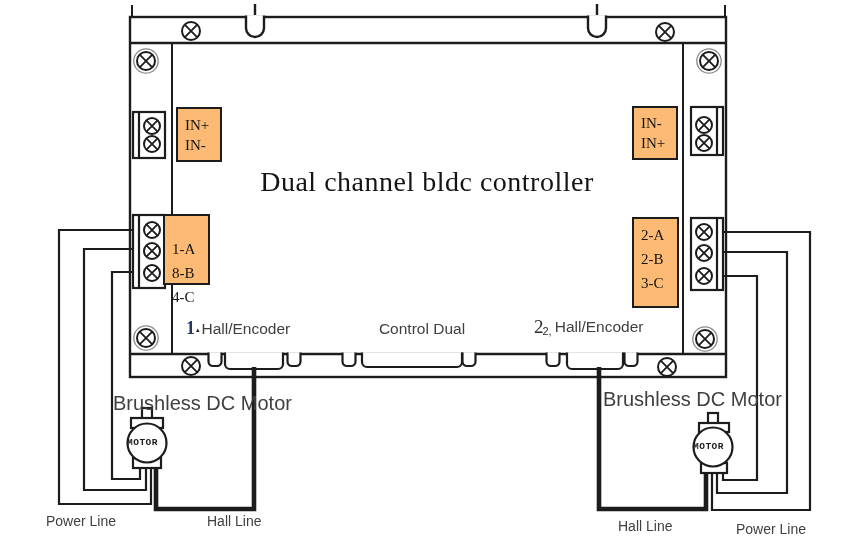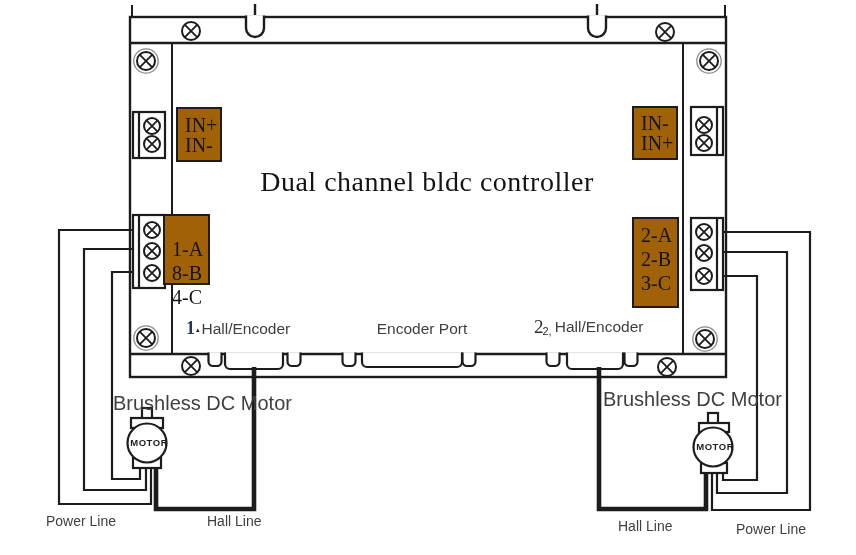--- a/index.html
+++ b/index.html
@@ -2,42 +2,42 @@
 <html style="--label-ink: #3f3f3f; --hall1-num: #1f3864;"><head>
 <meta charset="utf-8">
 <style>
   html,body{margin:0;padding:0;background:#ffffff;}
   .stage{position:relative;width:856px;height:555px;background:#ffffff;overflow:hidden;
          font-family:"Liberation Sans",sans-serif;}
   svg{position:absolute;left:0;top:0;}
   .lbl{position:absolute;white-space:nowrap;color:var(--label-ink,#3f3f3f);}
   .title{position:absolute;left:227px;top:166px;width:400px;text-align:center;
          font-family:"Liberation Serif",serif;font-size:28px;color:#141414;letter-spacing:.5px;}
-  .termbox{position:absolute;border:2px solid #1c1c1c;background:#a16207;box-sizing:border-box;
-           font-family:"Liberation Serif",serif;font-size:20px;color:#141414;}
+  .termbox{position:absolute;border:2px solid #1c1c1c;background:#fdba74;box-sizing:border-box;
+           font-family:"Liberation Serif",serif;font-size:15px;color:#141414;}
   .termbox div{padding-left:7px;}
   .box-in-left{left:176px;top:107px;width:46px;height:55px;padding-top:6px;line-height:20px;}
   .box-ph-left{left:163px;top:214px;width:47px;height:71px;padding-top:21px;line-height:24px;}
   .box-in-right{left:632px;top:106px;width:46px;height:54px;padding-top:5px;line-height:20px;}
   .box-ph-right{left:632px;top:217px;width:47px;height:91px;padding-top:4px;line-height:24px;}
   .port{font-size:15.5px;}
   .hall1{left:186px;top:318px;display:flex;align-items:center;}
   .hall1 .num{font-family:"Liberation Serif",serif;font-weight:bold;font-size:18px;
               color:var(--hall1-num,#1f3864);margin-right:1px;}
   .hall1 .mark{font-size:7px;color:#222;margin:2px 2px 0 0;}
   .ctrl{left:362px;top:320px;width:120px;text-align:center;}
   .hall2{left:534px;top:316px;display:flex;align-items:flex-start;}
   .hall2 .num{font-family:"Liberation Serif",serif;font-size:19px;color:#2d2d2d;}
   .hall2 .mark{font-size:11px;color:#2d2d2d;position:relative;top:9px;left:-1px;margin-right:2px;}
   .hall2 .txt{position:relative;top:2px;}
   .cap{font-size:20px;}
   .cap-left{left:113px;top:392px;}
   .cap-right{left:603px;top:388px;}
   .wirelbl{font-size:14px;}
-  .motor-name{position:absolute;text-align:right;font-family:Liberation Sans, sans-serif;
+  .motor-name{position:absolute;text-align:left;font-family:Liberation Mono, monospace;
               font-weight:bold;font-size:9.5px;letter-spacing:.5px;color:#1c1c1c;}
 </style>
 </head>
 <body>
 
 <div class="stage">
 
   <svg width="856" height="555" viewBox="0 0 856 555">
     <g stroke="#1c1c1c" fill="none" stroke-width="2.4">
 
@@ -201,21 +201,21 @@
     <div>2-A</div>
     <div>2-B</div>
     <div>3-C</div>
   </div>
 
   <div class="lbl port hall1">
     <span class="num">1</span>
     <span class="mark">▴</span>
     <span>Hall/Encoder</span>
   </div>
-  <div class="lbl port ctrl">Encoder Port</div>
+  <div class="lbl port ctrl">Control Dual</div>
   <div class="lbl port hall2">
     <span class="num">2</span>
     <span class="mark">2,</span>
     <span class="txt">Hall/Encoder</span>
   </div>
 
   <div class="lbl cap cap-left">Brushless DC Motor</div>
   <div class="lbl cap cap-right">Brushless DC Motor</div>
 
   <div class="motor-name" style="left:127px;top:437px;width:41px;">MOTOR</div>

